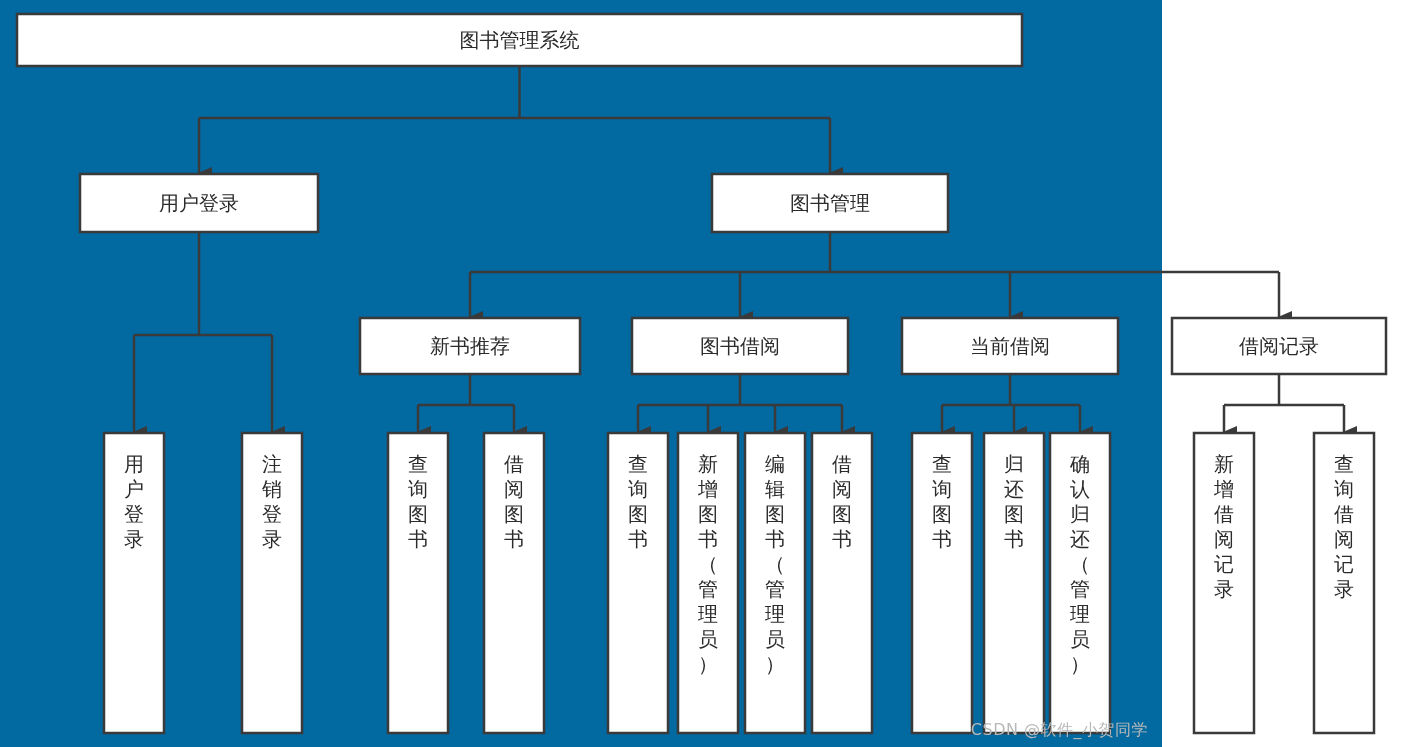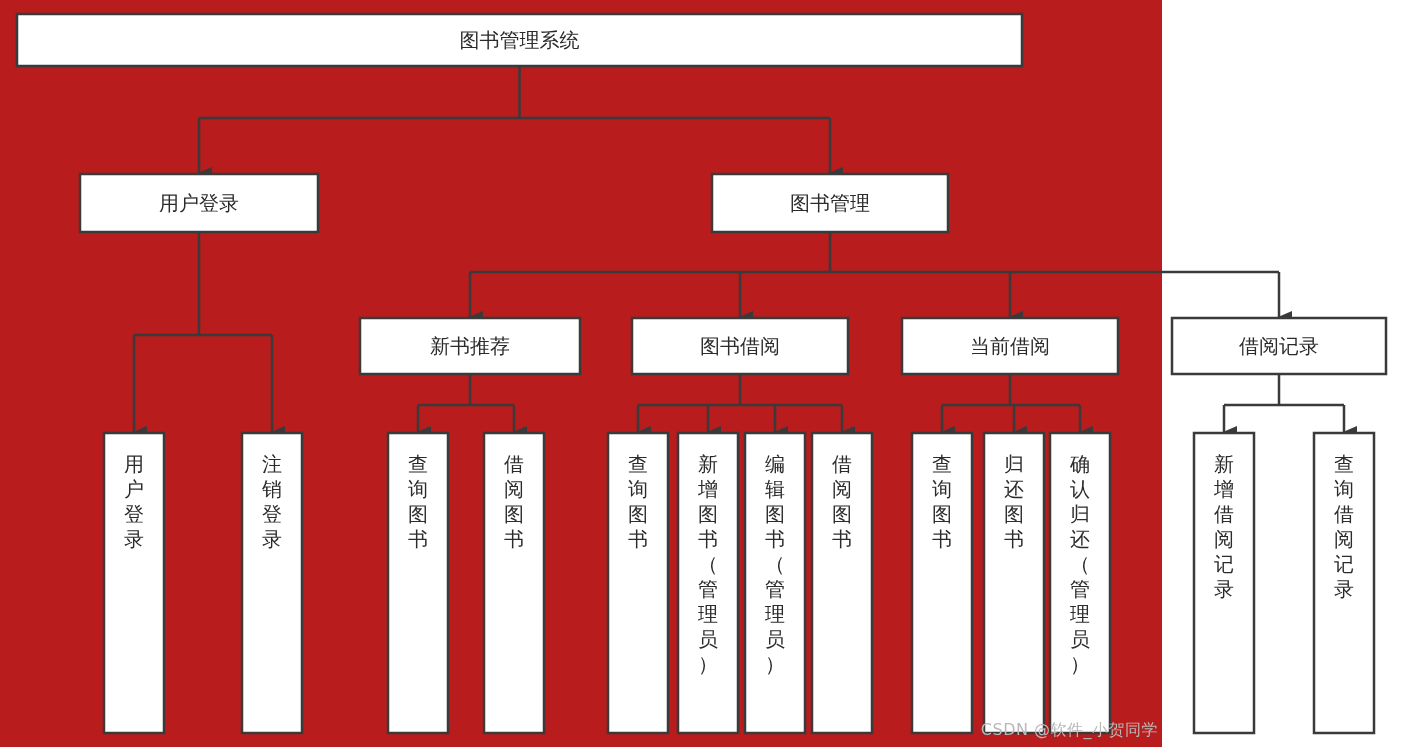--- a/index.html
+++ b/index.html
@@ -10,21 +10,21 @@
   body {
     width: 1405px;
     height: 747px;
     overflow: hidden;
     font-family: "DejaVu Sans", "Liberation Sans", sans-serif;
   }
   #diagram-root {
     position: relative;
     width: 1162px;
     height: 747px;
-    background: #b91c1c;
+    background: #0369a1;
   }
   svg#tree-svg {
     position: absolute;
     left: 0;
     top: 0;
     width: 1405px;
     height: 747px;
   }
   .node-box {
     fill: #ffffff;
@@ -48,21 +48,21 @@
     dominant-baseline: middle;
   }
   .node-label-v {
     font-family: "DejaVu Sans", "Liberation Sans", sans-serif;
     font-size: 20px;
     fill: #2b2b2b;
     text-anchor: middle;
   }
   .watermark {
     position: absolute;
-    right: 4px;
+    right: 14px;
     bottom: 6px;
     font-family: "DejaVu Sans", "Liberation Sans", sans-serif;
     font-size: 16px;
     color: #b9b9b9;
     white-space: nowrap;
     letter-spacing: 0.5px;
     user-select: none;
   }
 </style>
 </head>

